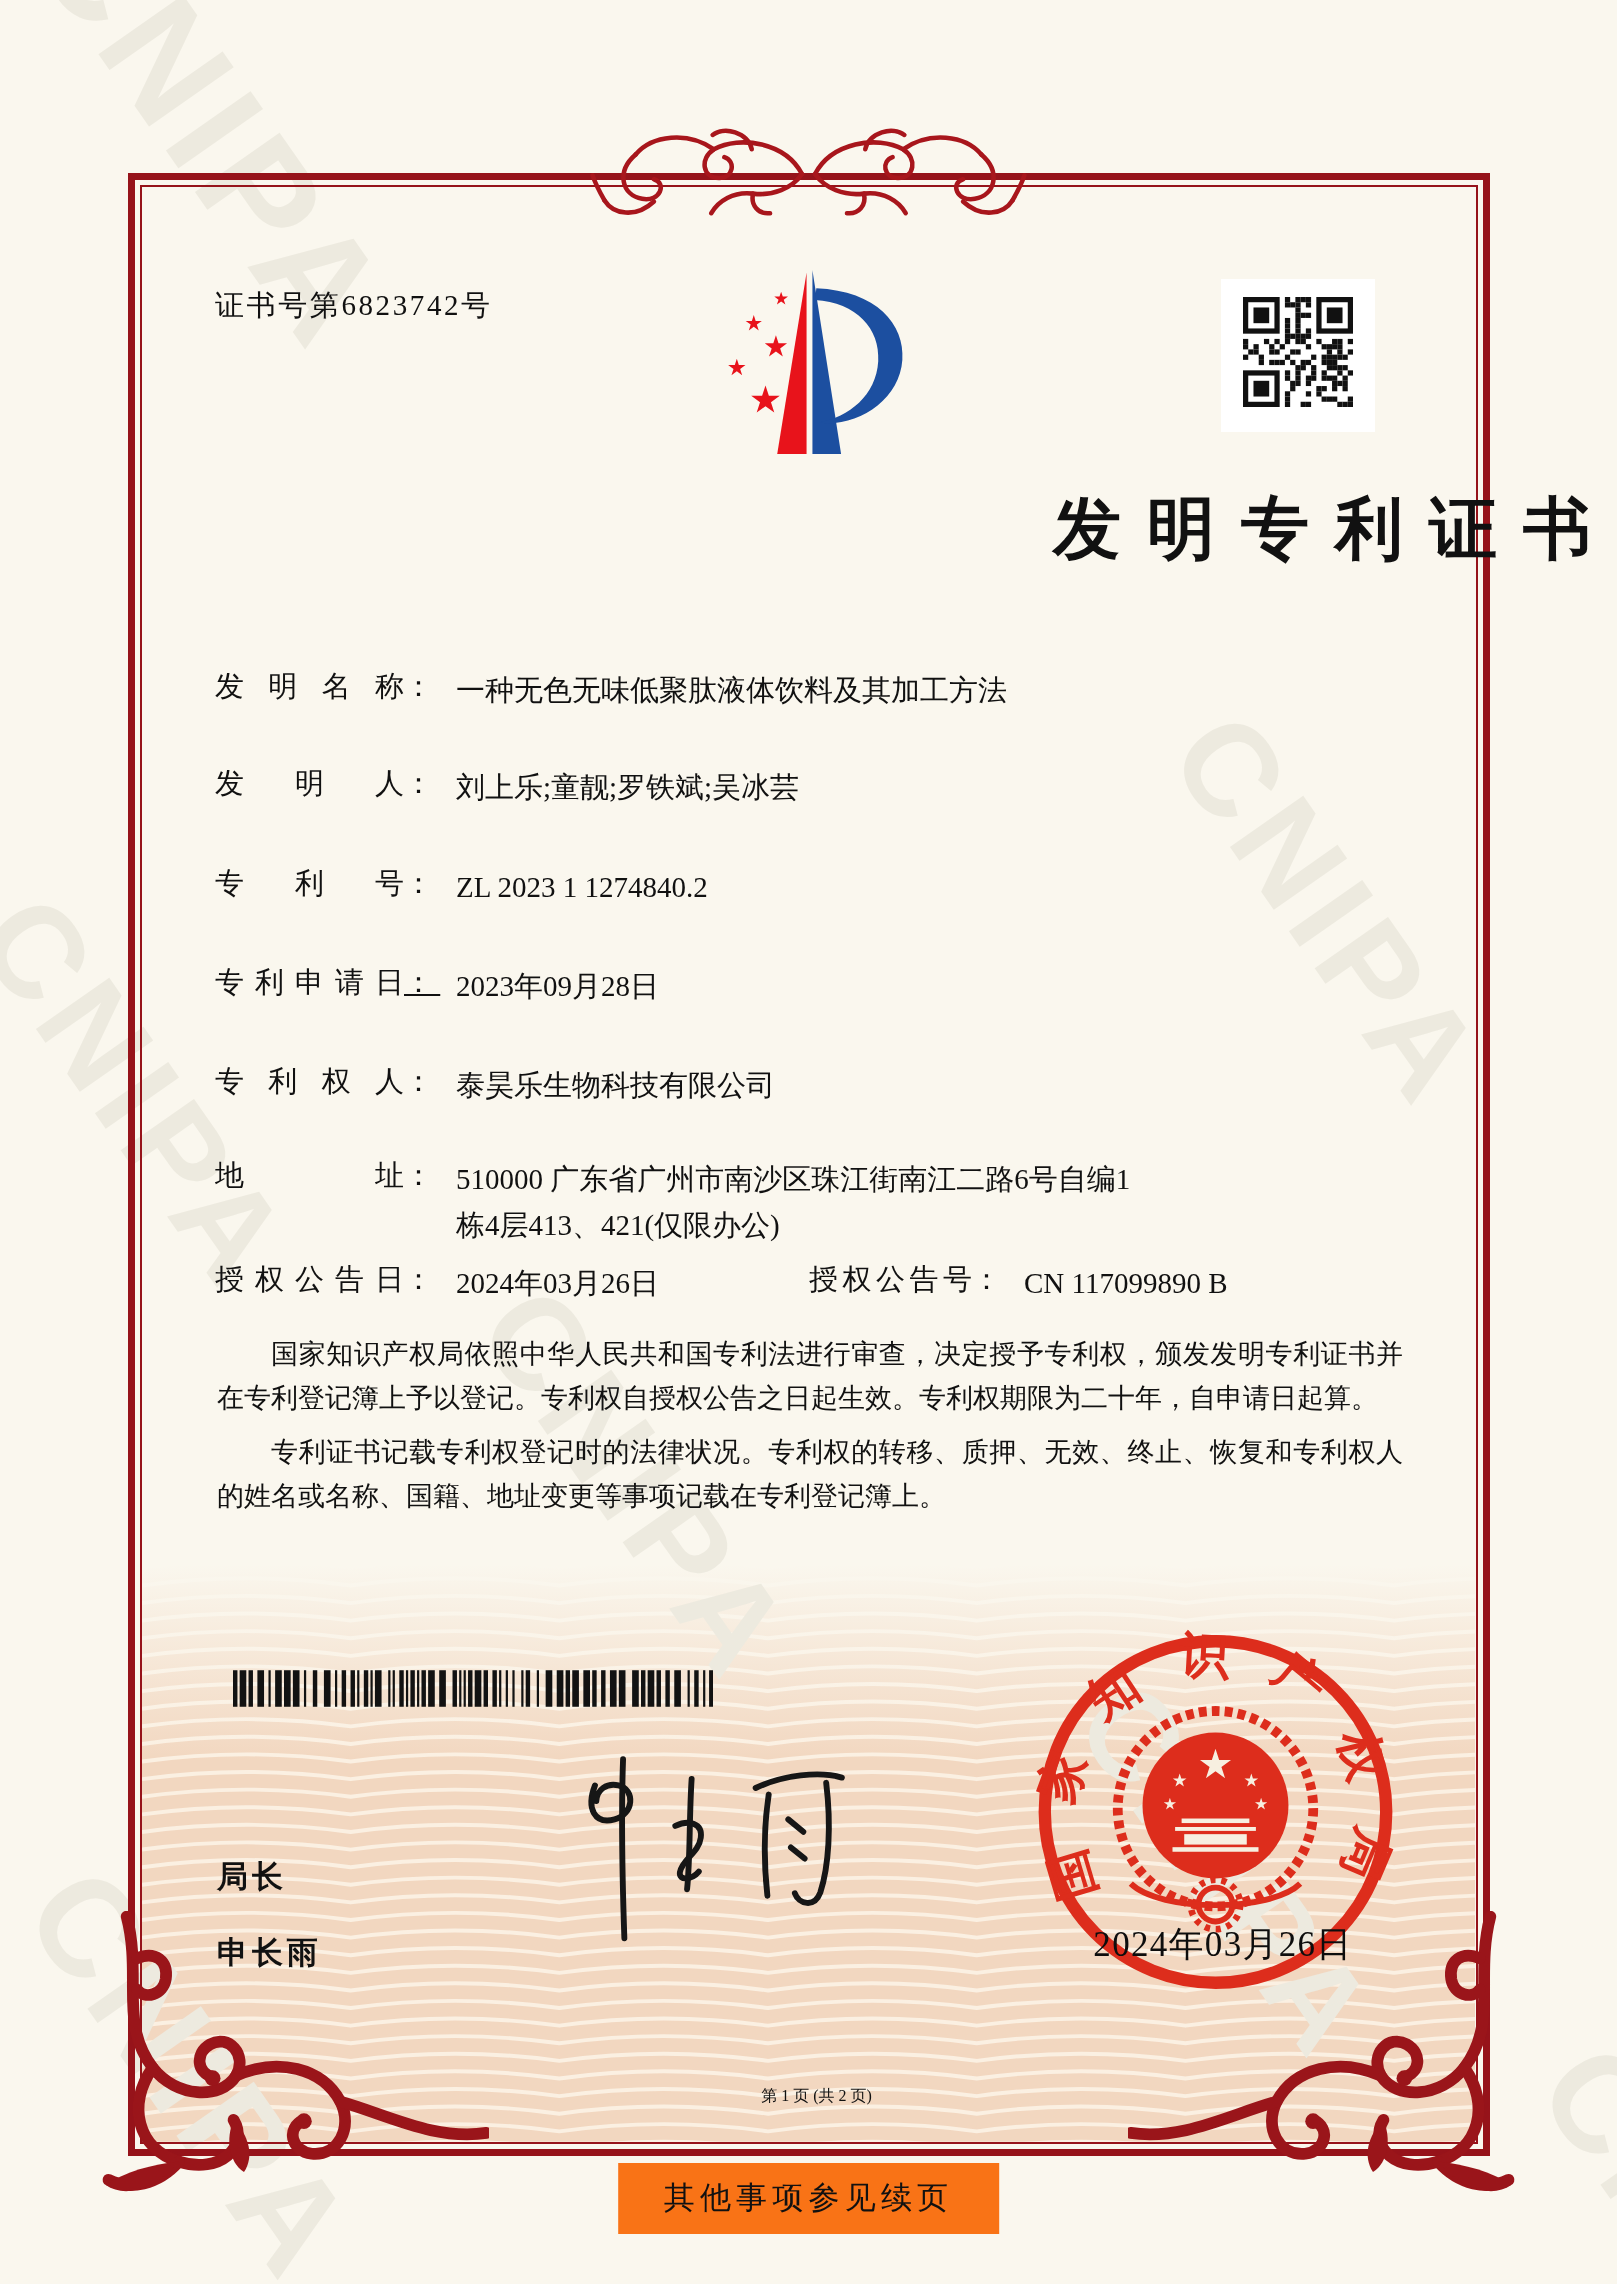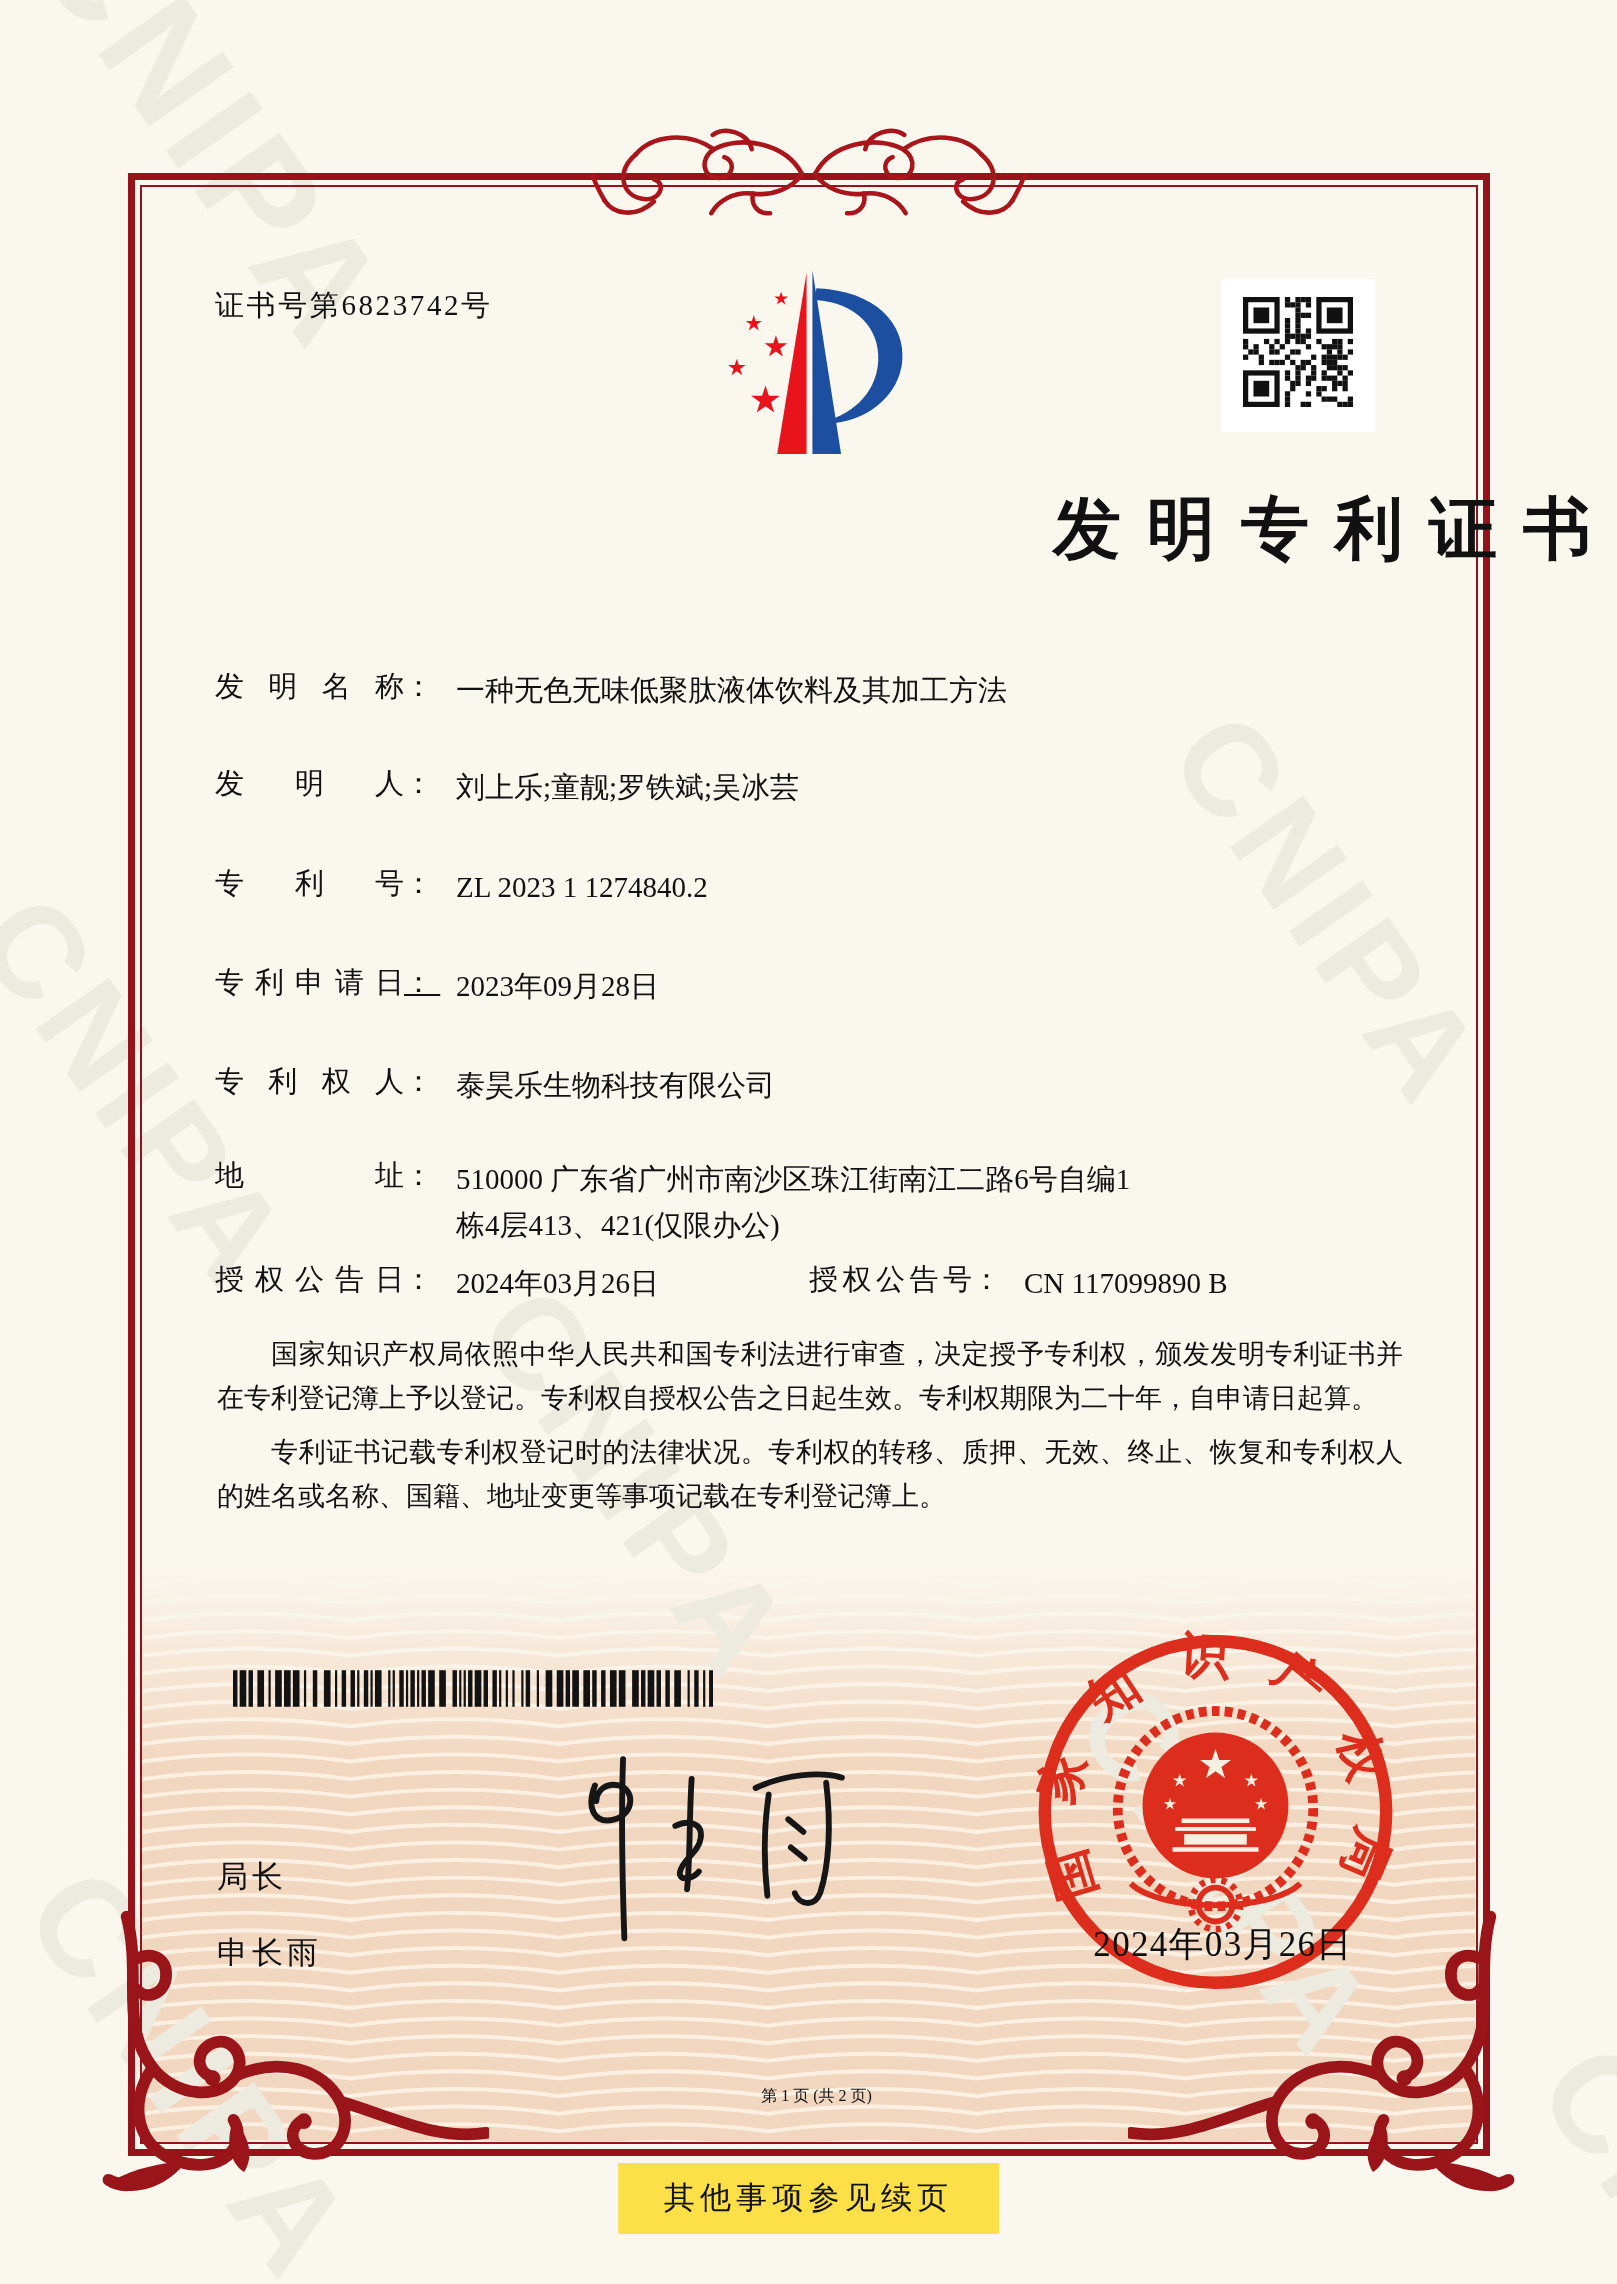--- a/index.html
+++ b/index.html
@@ -33,27 +33,27 @@
   .flabel2{display:inline-block;width:163px;text-align:justify;text-align-last:justify;vertical-align:top;}
   .colon{vertical-align:top;}
   .fvalue{display:inline-block;margin-left:15.7px;vertical-align:top;white-space:pre-line;max-width:959px;line-height:46px;}
   .pair2{position:absolute;left:594px;top:0;white-space:nowrap;}
   
   .paras{position:absolute;left:217px;top:1332px;width:1186px;z-index:7;}
   .paras p{margin:0 0 10.4px 0;font-size:27px;line-height:44px;text-align:justify;text-indent:2em;}
   
   .barcode{position:absolute;left:233px;top:1670px;z-index:7;}
   .signer{position:absolute;left:217px;z-index:7;font-family:"Liberation Sans","DejaVu Sans",sans-serif;
-      font-weight:normal;font-size:31px;letter-spacing:3.9px;}
+      font-weight:bold;font-size:31px;letter-spacing:3.9px;}
   .signature{position:absolute;left:561px;top:1741px;z-index:7;}
   .seal{position:absolute;left:1023px;top:1610px;z-index:8;}
   .seal-date{position:absolute;left:1021px;top:1921px;width:404px;text-align:center;
       font-size:35px;letter-spacing:1.3px;z-index:9;color:#0d0d0d;}
   .page-no{position:absolute;left:8px;top:2086px;width:100%;text-align:center;font-size:16px;z-index:7;}
-  .cont-box{position:absolute;left:50%;top:2163px;transform:translateX(-50%);background:#fde047;
+  .cont-box{position:absolute;left:50%;top:2163px;transform:translateX(-50%);background:#f97316;
       padding:14.3px 46px;z-index:7;}
   .cont-box span{font-size:31px;letter-spacing:5.2px;white-space:nowrap;}
 </style>
 </head>
 <body>
 
 <div class="page">
 
   <span class="wm" style="left:-39px;top:39px;font-size:150px;">CNIPA</span>
   <span class="wm" style="left:1520px;top:-91px;font-size:150px;">CNIPA</span>

